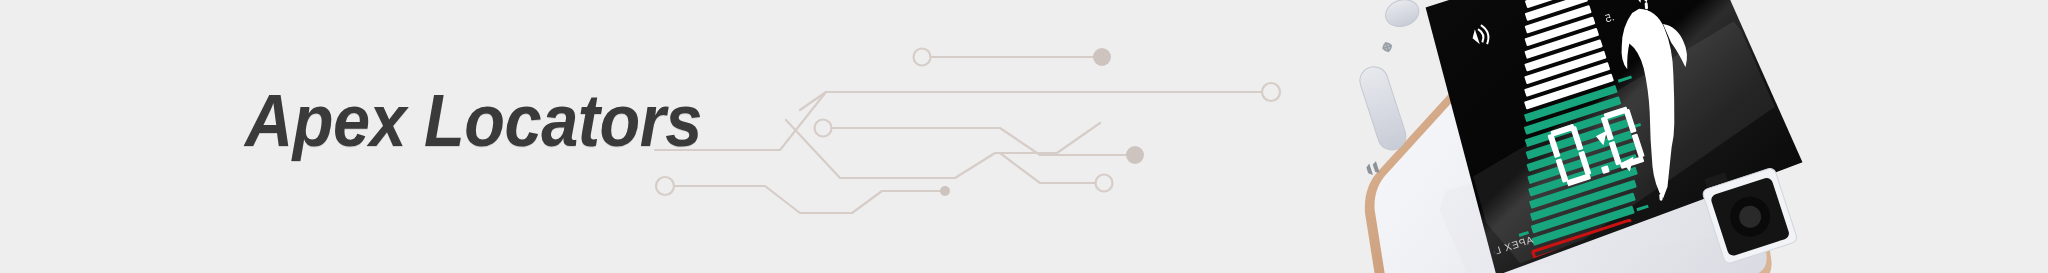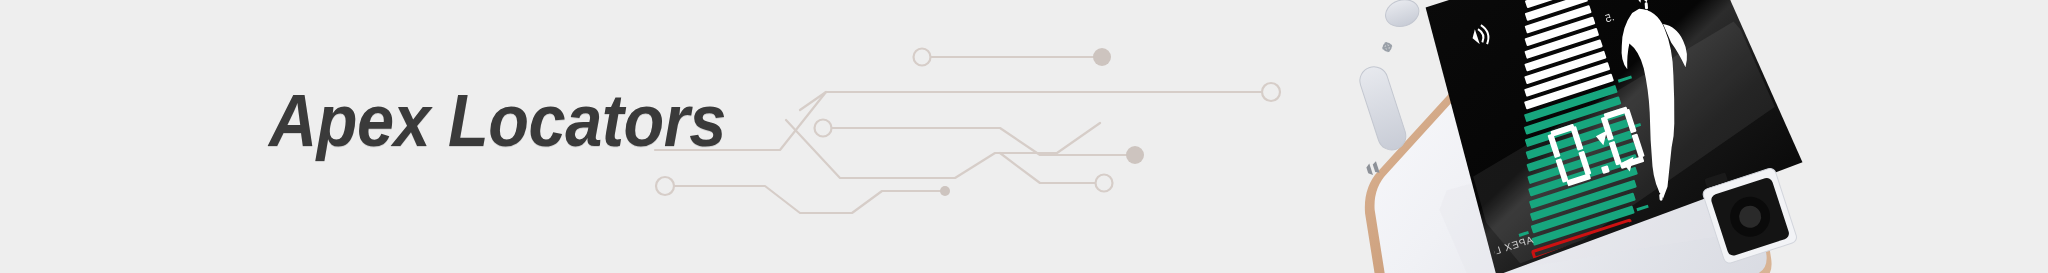--- a/index.html
+++ b/index.html
@@ -16,21 +16,20 @@
     background:#eeeeee;
     overflow:hidden;
   }
 
   
   #title-wrap {
     position:absolute;
     left:245px; top:82px;
     width:700px; height:90px;
     pointer-events:none;
-    margin-left:24px;
   }
   #banner-title {
     font-family:"Liberation Sans Narrow","Liberation Sans", sans-serif;
     font-size:74px;
     font-weight:bold;
     font-style:italic;
     color:#3a3a3a;
     letter-spacing:-0.5px;
     line-height:78px;
     white-space:nowrap;

